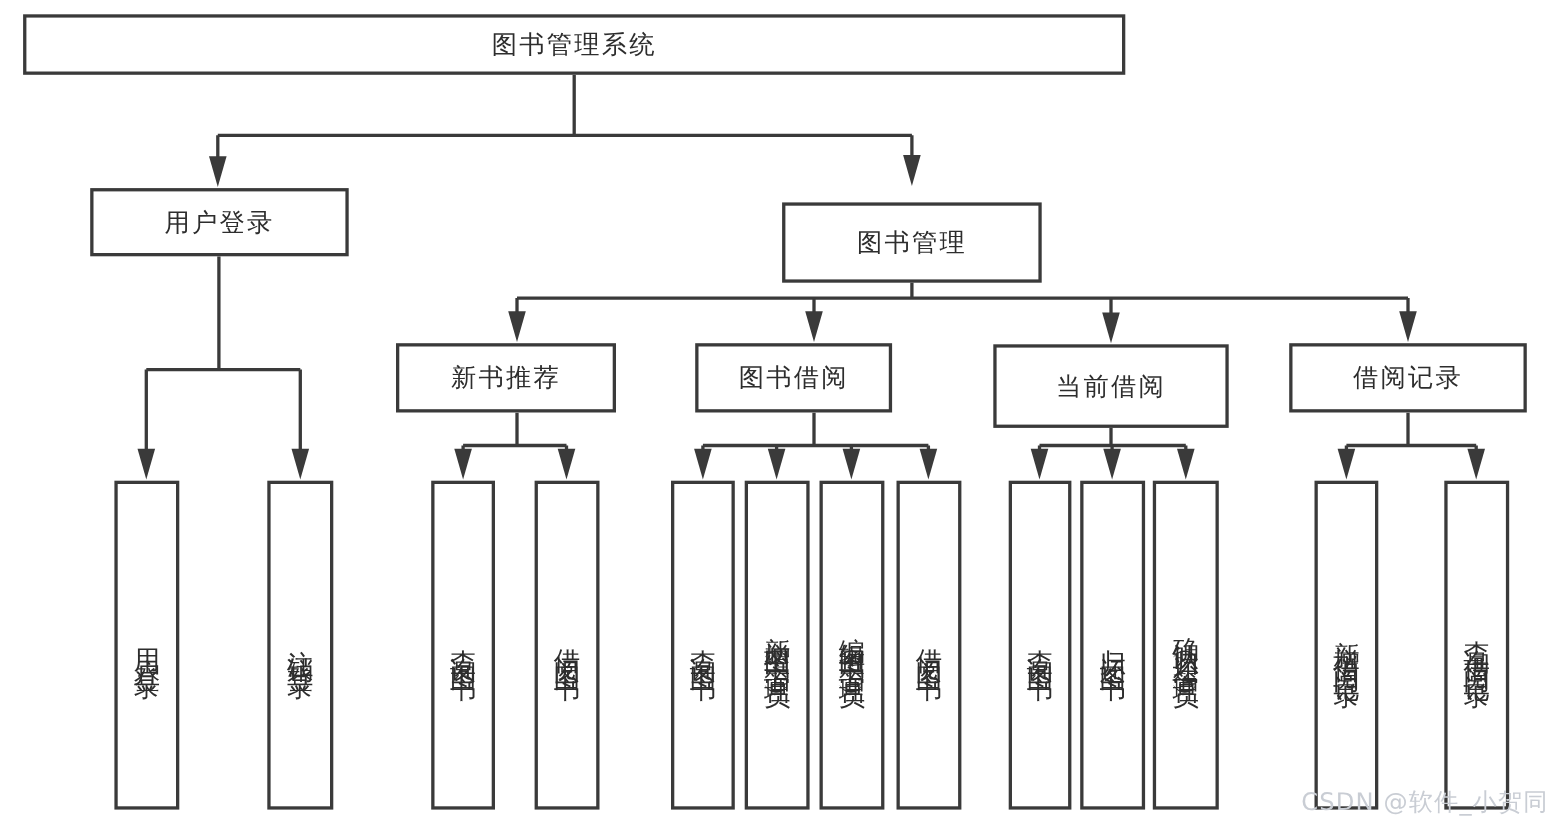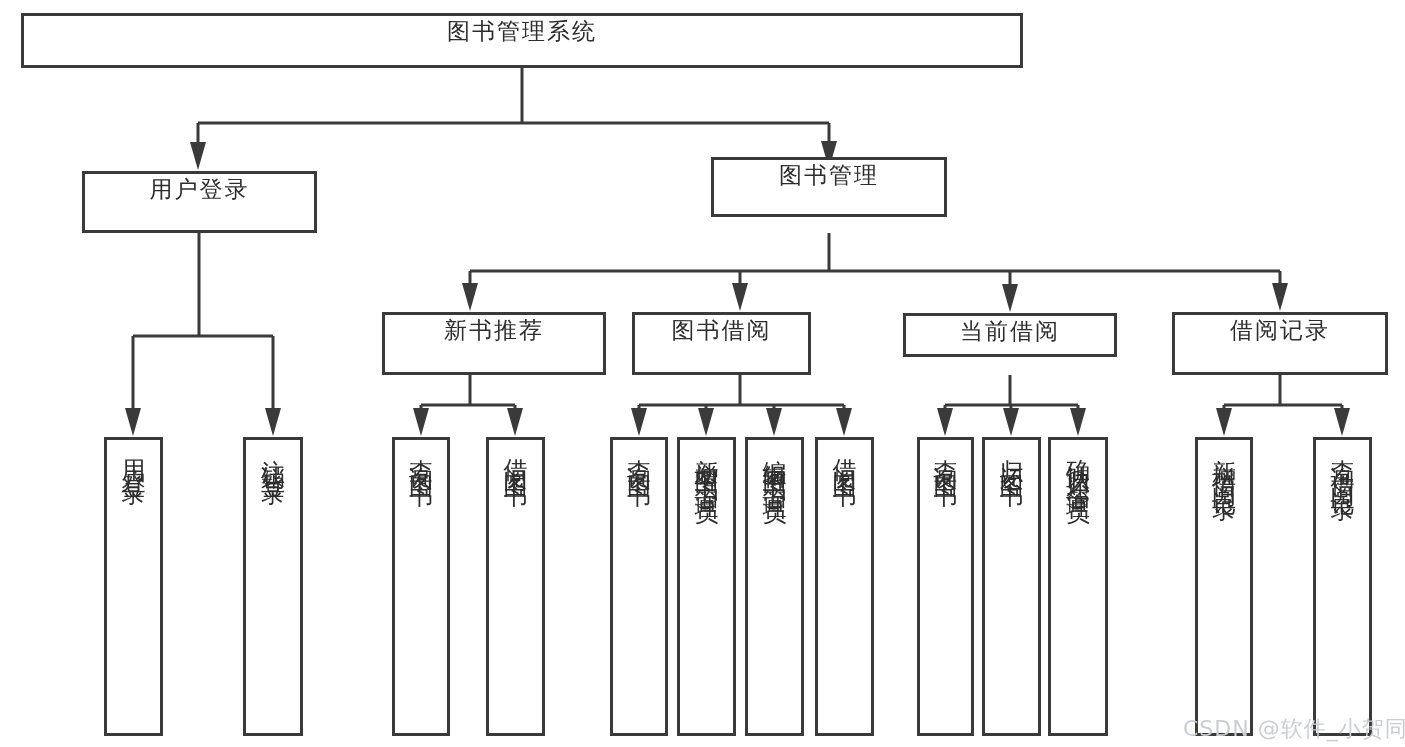--- a/index.html
+++ b/index.html
@@ -17,21 +17,21 @@
     font-family:"DejaVu Sans", sans-serif;
   }
   #connectors{position:absolute;left:0;top:0;z-index:1;}
   #connectors .wire{stroke:var(--line);stroke-width:3;fill:none;}
   #connectors .head{fill:var(--line);stroke:none;}
   .box{
     position:absolute;
     box-sizing:border-box;
     background:#ffffff;
     border:3px solid var(--line);
-    display:flex;justify-content:center;
+    display:flex;align-items:center;justify-content:center;
     z-index:2;
     color:var(--text);
   }
   .hbox span{
     font-size:23px;
     letter-spacing:2px;
     white-space:nowrap;
     color:var(--text);
   }
   .vbox span{
@@ -97,31 +97,31 @@
     </g>
   </svg>
 
   <div class="box hbox" style="left:21px;top:13px;width:1002px;height:55px">
     <span>图书管理系统</span>
   </div>
 
   <div class="box hbox" style="left:82px;top:171px;width:235px;height:62px">
     <span>用户登录</span>
   </div>
-  <div class="box hbox" style="left:711px;top:157px;width:236px;height:60px">
+  <div class="box hbox" style="left:711px;top:184px;width:236px;height:73px">
     <span>图书管理</span>
   </div>
 
-  <div class="box hbox" style="left:382px;top:312px;width:224px;height:63px">
+  <div class="box hbox" style="left:360px;top:312px;width:200px;height:63px">
     <span>新书推荐</span>
   </div>
   <div class="box hbox" style="left:632px;top:312px;width:179px;height:63px">
     <span>图书借阅</span>
   </div>
-  <div class="box hbox" style="left:903px;top:313px;width:214px;height:44px">
+  <div class="box hbox" style="left:903px;top:313px;width:214px;height:76px">
     <span>当前借阅</span>
   </div>
   <div class="box hbox" style="left:1172px;top:312px;width:216px;height:63px">
     <span>借阅记录</span>
   </div>
 
   <div class="box vbox" style="left:104px;top:437px;width:59px;height:299px">
     <span>用户登录</span>
   </div>
   <div class="box vbox" style="left:243px;top:437px;width:60px;height:299px">

